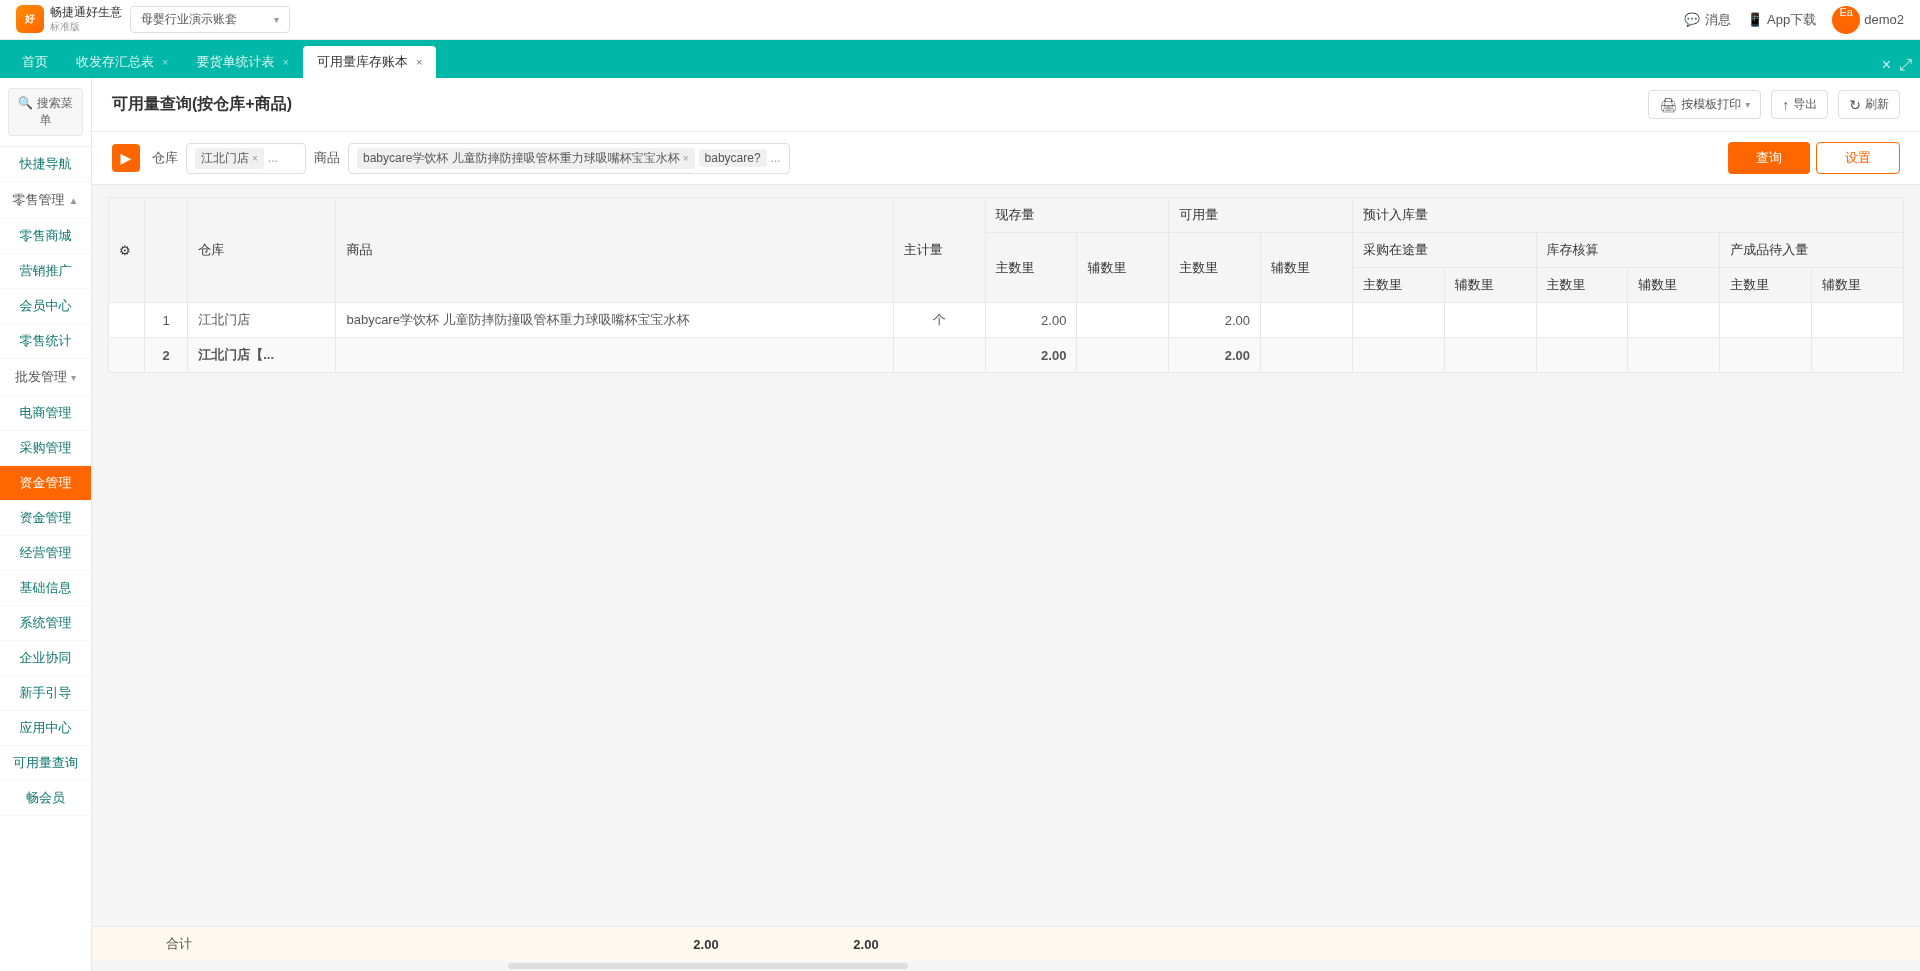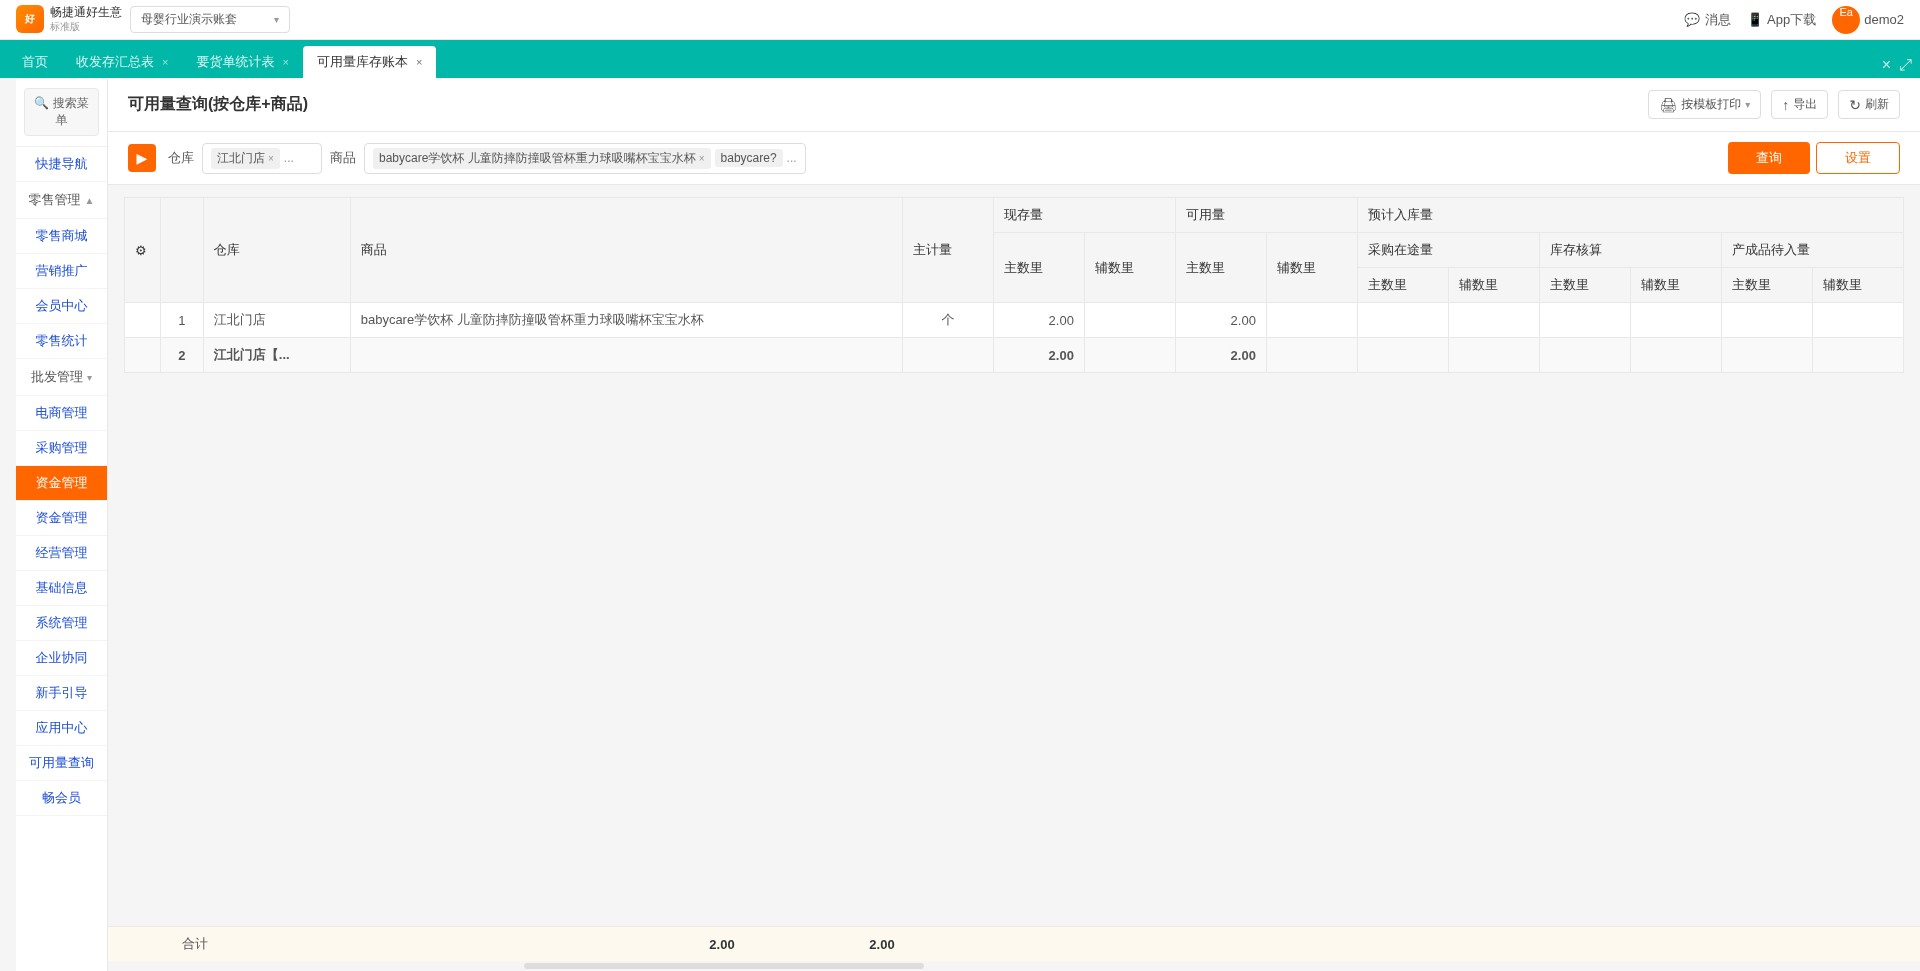--- a/index.html
+++ b/index.html
@@ -63,33 +63,32 @@
     .main-layout { display: flex; flex: 1; overflow: hidden; }
 
     
     .sidebar {
       width: 92px;
       background: #fff;
       border-right: 1px solid #e8e8e8;
       display: flex; flex-direction: column;
       flex-shrink: 0;
       overflow-y: auto;
-      margin-left: 16px;
     }
     .sidebar-search {
       padding: 10px 8px;
       border-bottom: 1px solid #f0f0f0;
     }
     .sidebar-search-btn {
       width: 100%; padding: 6px 4px; background: #f7f7f7; border: 1px solid #e8e8e8;
       border-radius: 4px; font-size: 12px; color: #666; cursor: pointer; text-align: center;
     }
     .sidebar-nav-item {
       padding: 8px 4px;
-      font-size: 13px; color: #1d4ed8;
+      font-size: 13px; color: #0f766e;
       cursor: pointer; text-align: center;
       border-bottom: 1px solid #f5f5f5;
     }
     .sidebar-group {
       display: flex; align-items: center; justify-content: center; gap: 4px;
       padding: 9px 4px;
       font-size: 13px; color: #555;
       cursor: pointer;
       border-bottom: 1px solid #f5f5f5;
     }

